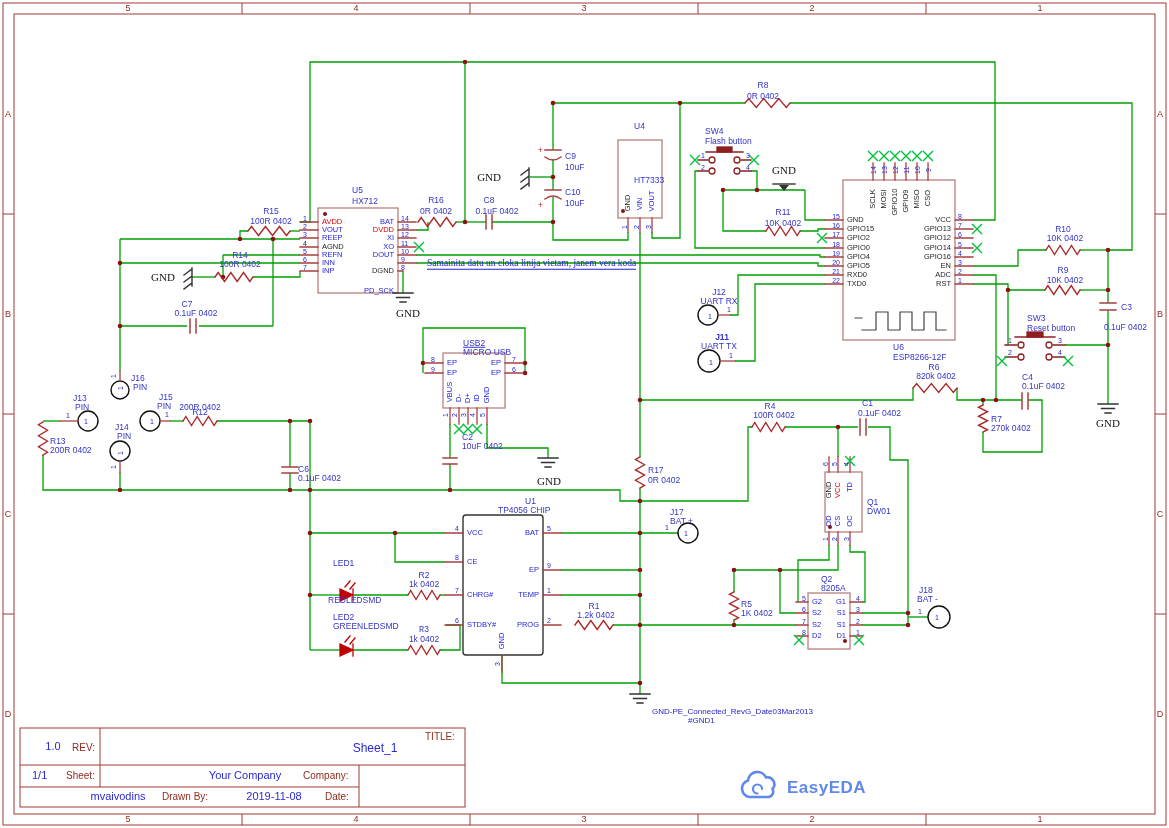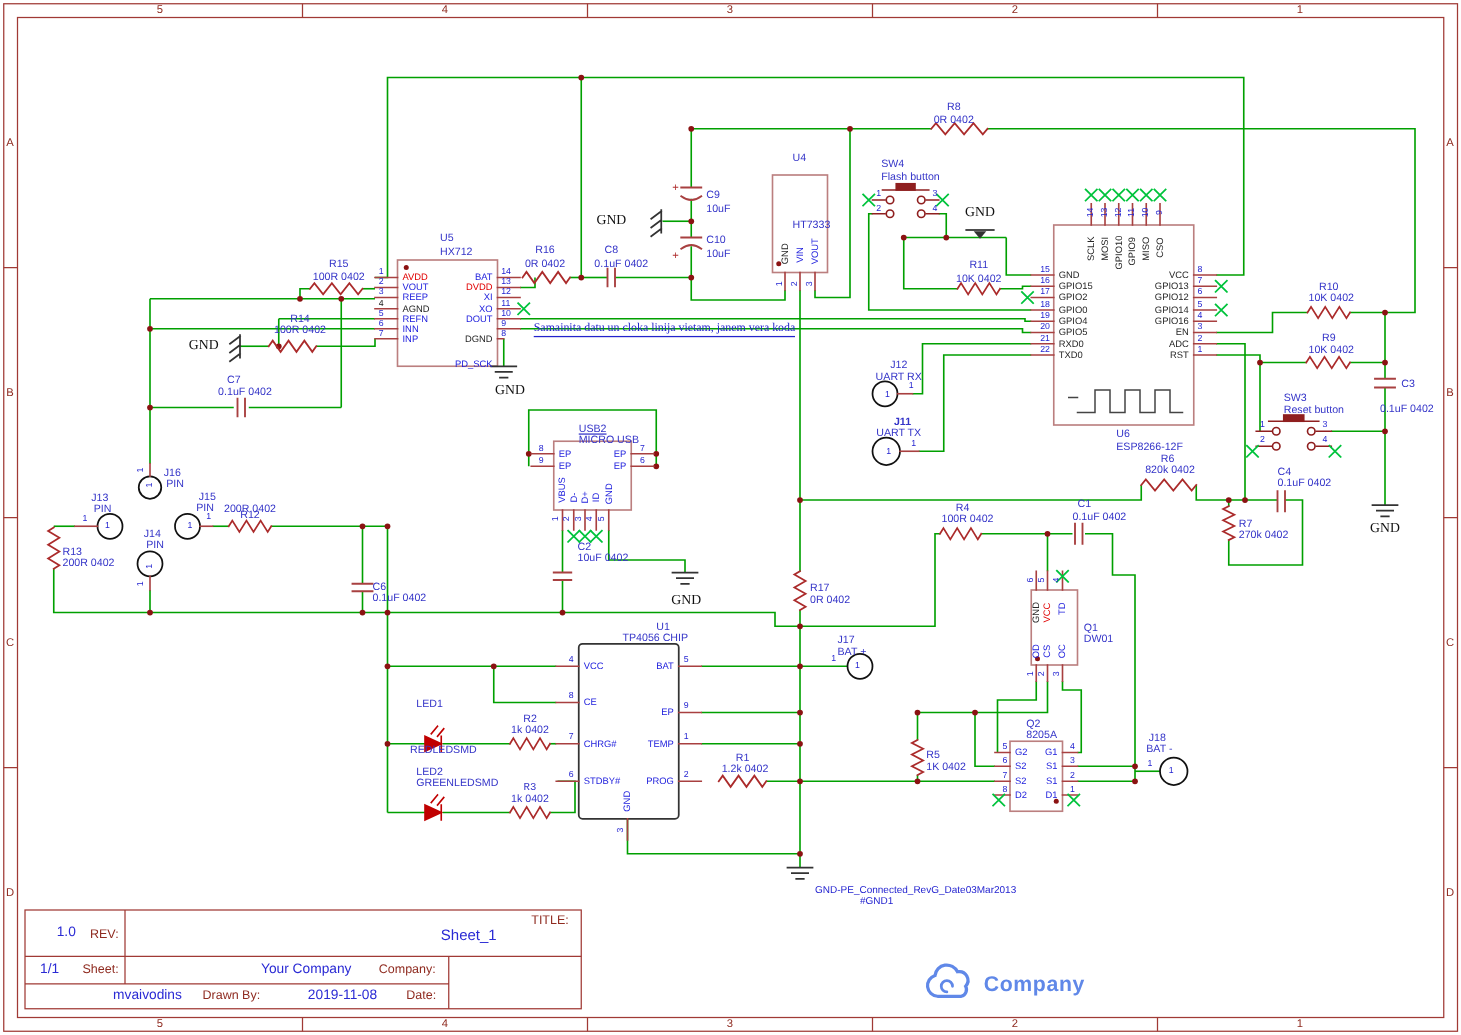--- a/index.html
+++ b/index.html
@@ -701,14 +701,14 @@
 <div class="tbl" style="left:425px;top:731px;">TITLE:</div>
 <div class="tbv" style="left:340px;top:741px;width:70px;text-align:center;font-size:12px;">Sheet_1</div>
 <div class="tbv" style="left:32px;top:769px;">1/1</div>
 <div class="tbl" style="left:66px;top:770px;">Sheet:</div>
 <div class="tbv" style="left:180px;top:769px;width:130px;text-align:center;">Your Company</div>
 <div class="tbl" style="left:303px;top:770px;">Company:</div>
 <div class="tbv" style="left:80px;top:790px;width:76px;text-align:center;">mvaivodins</div>
 <div class="tbl" style="left:162px;top:791px;">Drawn By:</div>
 <div class="tbv" style="left:238px;top:790px;width:72px;text-align:center;">2019-11-08</div>
 <div class="tbl" style="left:325px;top:791px;">Date:</div>
-<div id="logo-text">Company</div>
+<div id="logo-text">EasyEDA</div>
 </div>
 
 </body></html>

